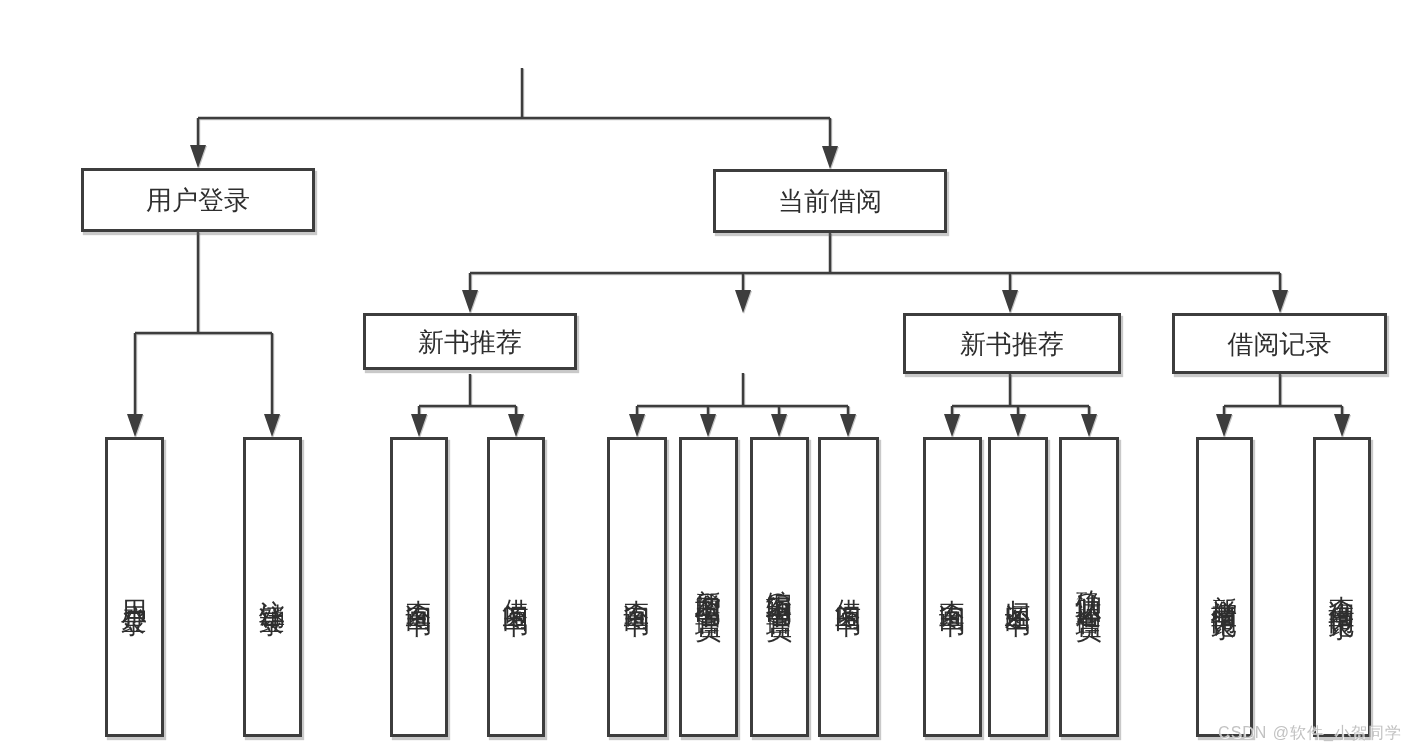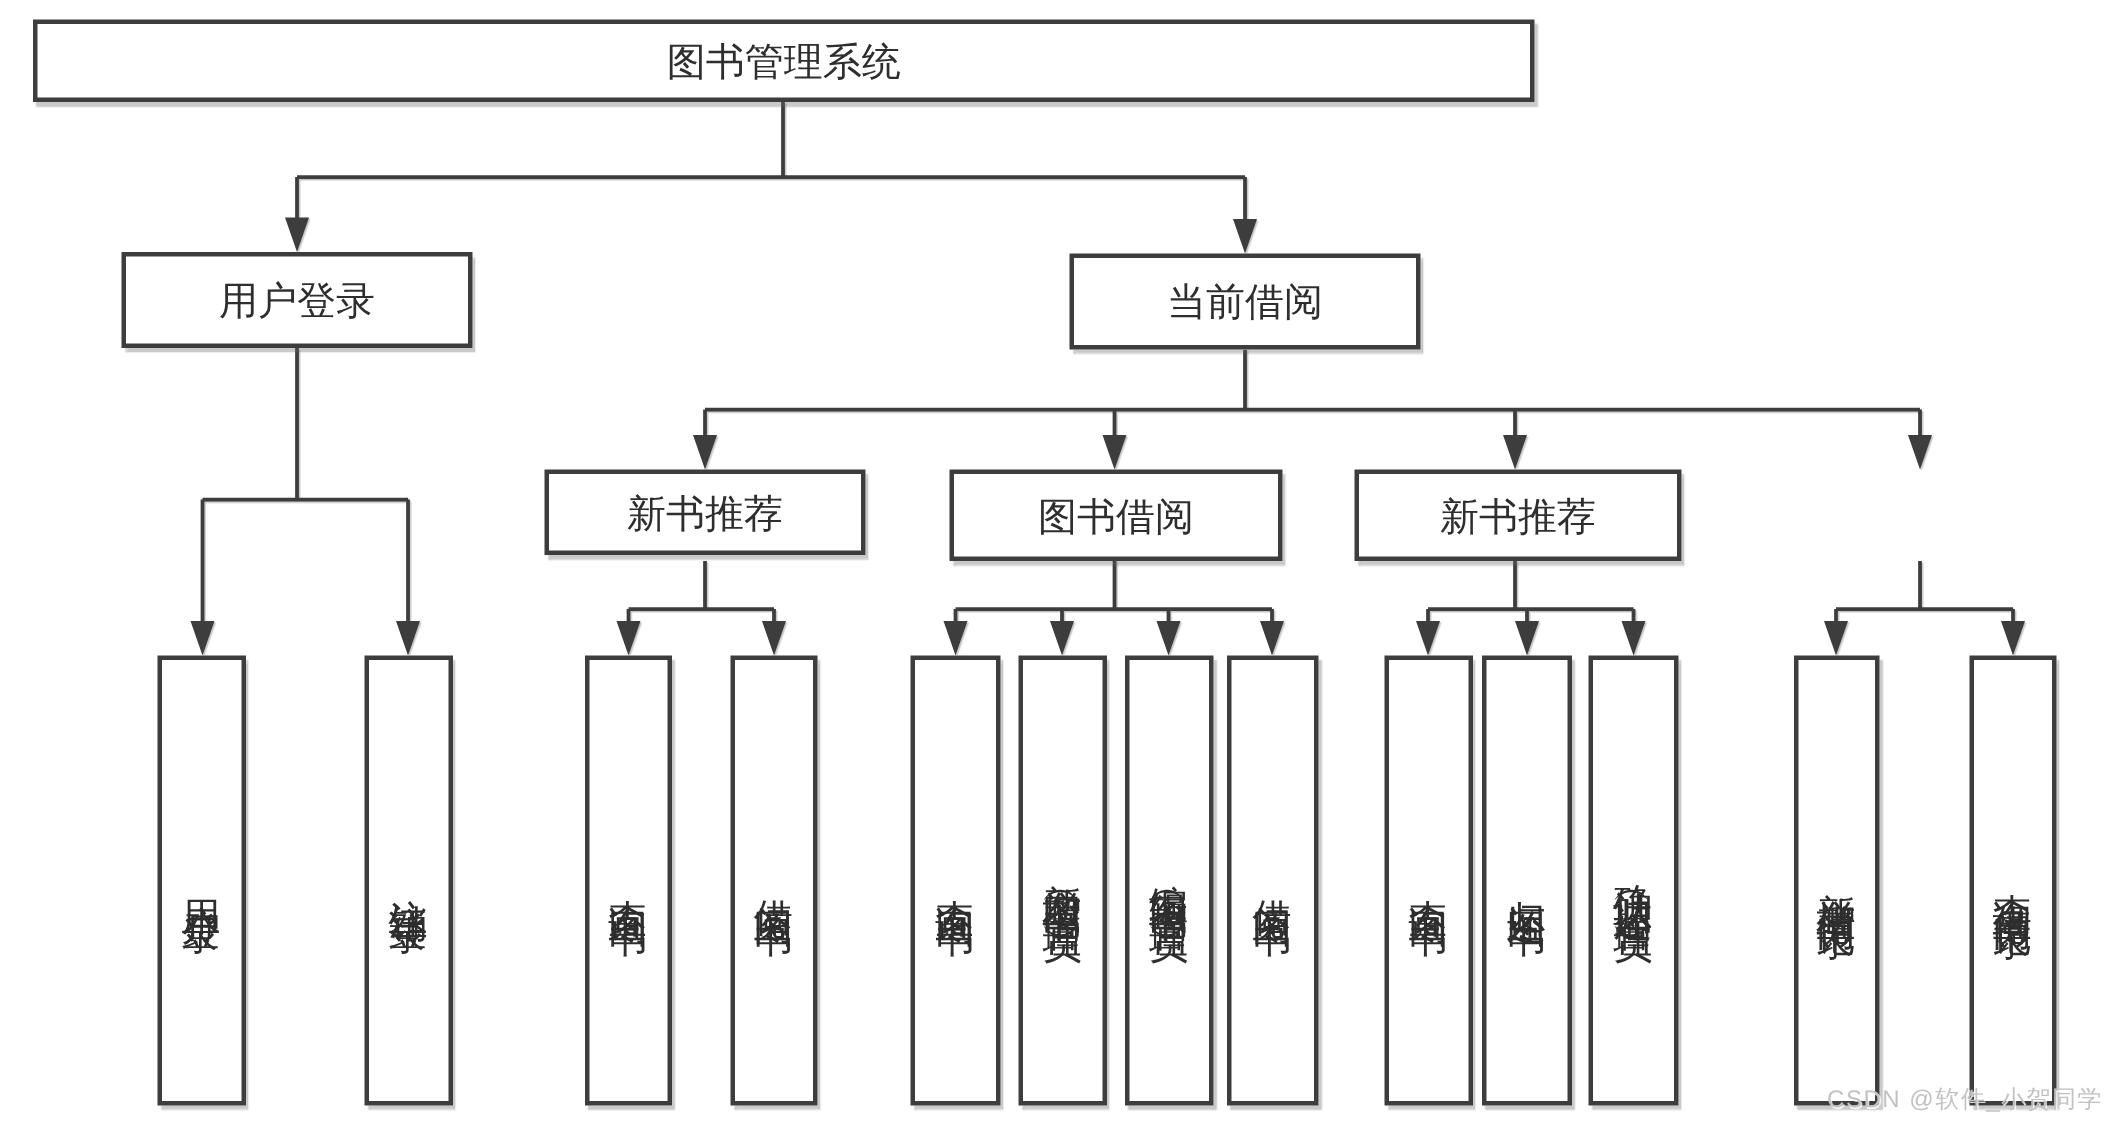--- a/index.html
+++ b/index.html
@@ -96,39 +96,36 @@
       <polygon points="771,414 787,414 779,437"></polygon>
       <polygon points="840,414 856,414 848,437"></polygon>
       <polygon points="944,414 960,414 952,437"></polygon>
       <polygon points="1010,414 1026,414 1018,437"></polygon>
       <polygon points="1081,414 1097,414 1089,437"></polygon>
       <polygon points="1216,414 1232,414 1224,437"></polygon>
       <polygon points="1334,414 1350,414 1342,437"></polygon>
     </g>
   </svg>
 
-  <div class="node" style="left:22px;top:13px;width:1001px;height:55px;">
-    <span>图书管理系统</span>
-  </div>
 
   <div class="node" style="left:81px;top:168px;width:234px;height:64px;">
     <span>用户登录</span>
   </div>
   <div class="node" style="left:713px;top:169px;width:234px;height:64px;">
     <span>当前借阅</span>
   </div>
 
   <div class="node" style="left:363px;top:313px;width:214px;height:57px;">
     <span>新书推荐</span>
   </div>
-  <div class="node" style="left:633px;top:313px;width:222px;height:61px;">
-    <span>图书借阅</span>
-  </div>
   <div class="node" style="left:903px;top:313px;width:218px;height:61px;">
     <span>新书推荐</span>
+  </div>
+  <div class="node" style="left:1172px;top:313px;width:215px;height:61px;">
+    <span>借阅记录</span>
   </div>
 
   <div class="node leaf" style="left:105px;top:437px;width:59px;height:300px;">
     <span class="vtext">用户登录</span>
   </div>
   <div class="node leaf" style="left:243px;top:437px;width:59px;height:300px;">
     <span class="vtext">注销登录</span>
   </div>
 
   <div class="node leaf" style="left:390px;top:437px;width:58px;height:300px;">

